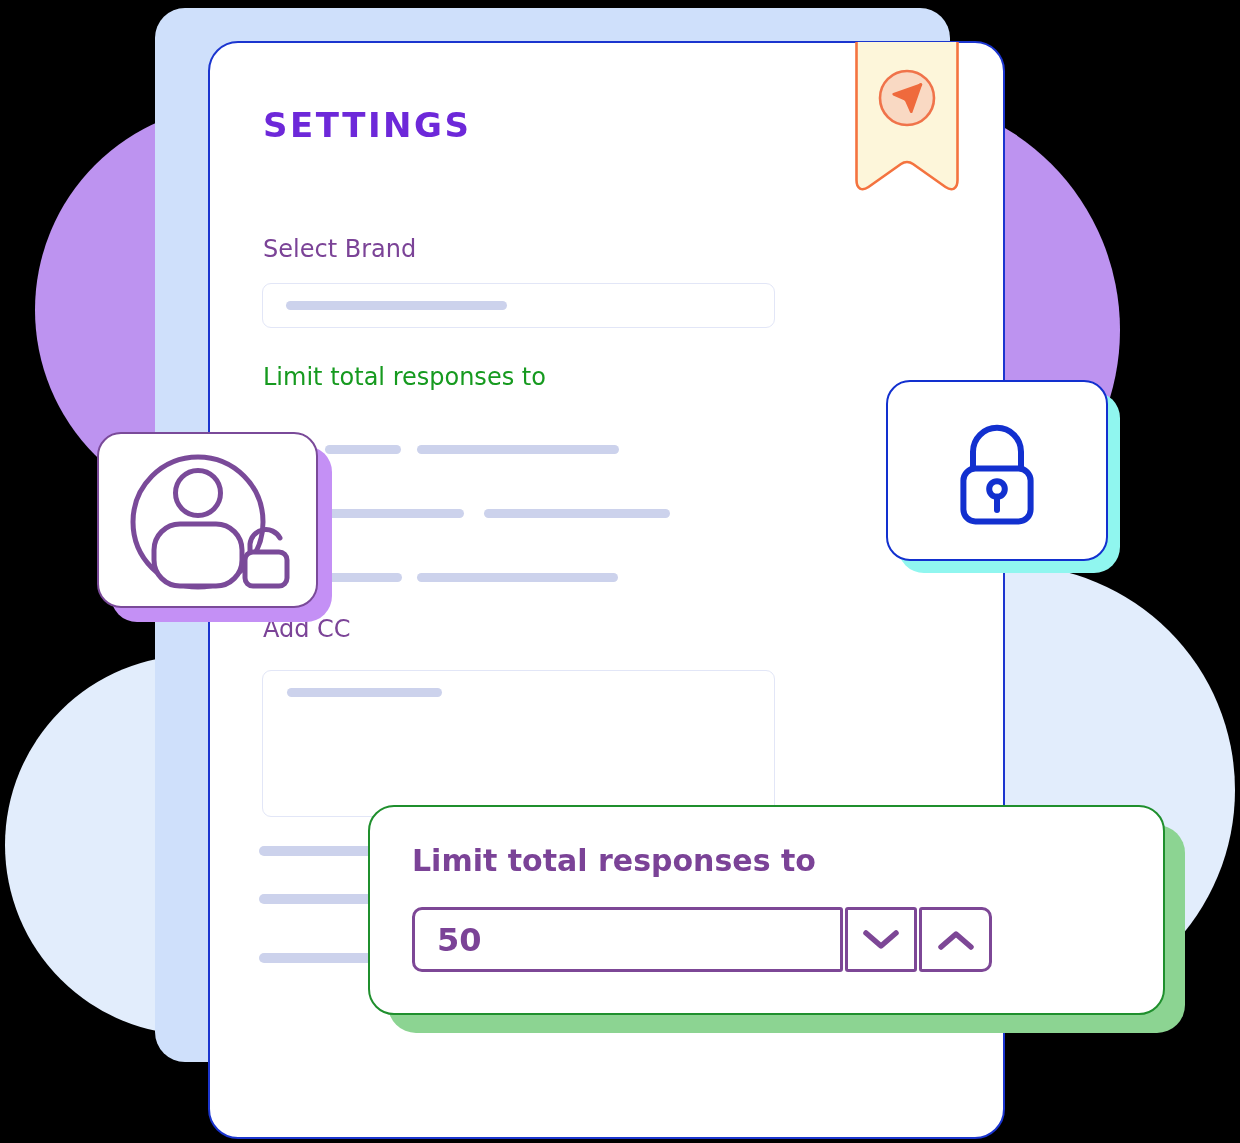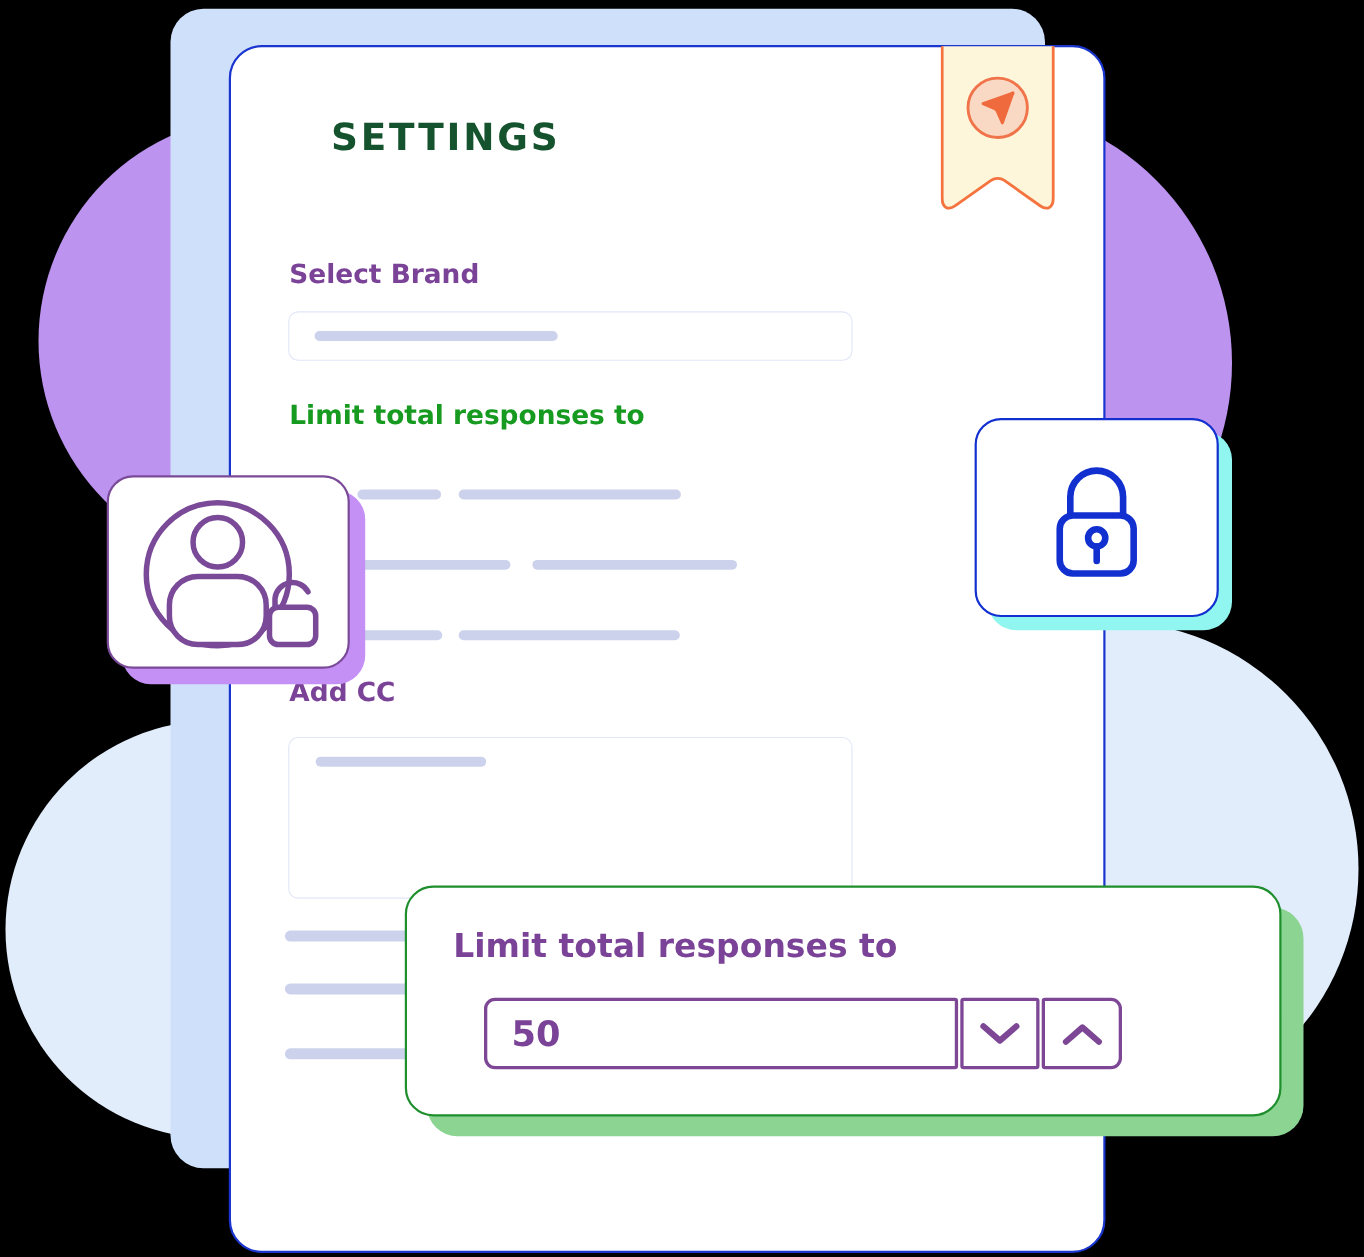--- a/index.html
+++ b/index.html
@@ -16,22 +16,22 @@
   #circle-blue-left{left:5px;top:655px;width:380px;height:380px;}
   #circle-blue-right{left:785px;top:565px;width:450px;height:450px;}
 
   #backdrop{position:absolute;left:155px;top:8px;width:795px;height:1054px;
     background:#cfe0fb;border-radius:30px;}
 
   #settings-card{position:absolute;left:208px;top:41px;width:797px;height:1098px;
     background:#ffffff;border:2.5px solid #1b35cf;border-radius:30px;}
 
   .card-title{position:absolute;left:53px;top:62px;font-size:34px;font-weight:700;
-    letter-spacing:2.5px;color:#14532d;margin-left:38px;}
-  .field-label{position:absolute;font-size:24px;font-weight:700;color:#7b4397;}
+    letter-spacing:2.5px;color:#6d28d9;}
+  .field-label{position:absolute;font-size:24px;font-weight:400;color:#7b4397;}
   .field-label.green{color:#169a1f;}
 
   .soft-input{position:absolute;background:#fff;border:1.5px solid #e2e6f7;border-radius:9px;}
   .skeleton{position:absolute;height:9px;border-radius:5px;background:#ccd2ec;}
 
   
   #bookmark{position:absolute;left:855px;top:42px;width:104px;height:152px;}
 
   
   #avatar-shadow{position:absolute;left:111px;top:446px;width:221px;height:176px;
@@ -46,21 +46,21 @@
     background:#fff;border:2.5px solid #1230cf;border-radius:24px;
     display:flex;align-items:center;justify-content:center;}
 
   
   #popup-shadow{position:absolute;left:388px;top:825px;width:797px;height:208px;
     background:#8cd492;border-radius:28px;}
   #limit-popup{position:absolute;left:368px;top:805px;width:797px;height:210px;
     background:#fff;border:2.5px solid #1f8f2d;border-radius:26px;}
   #limit-popup .popup-label{position:absolute;left:42px;top:36px;font-size:30px;
     font-weight:700;color:#7b4397;}
-  #number-control{position:absolute;left:42px;top:100px;height:65px;display:flex;gap:2px;margin-left:28px;}
+  #number-control{position:absolute;left:42px;top:100px;height:65px;display:flex;gap:2px;}
   #number-input{width:431px;height:65px;border:3.5px solid #7d4796;border-radius:10px 3px 3px 10px;
     font-family:inherit;font-size:32px;font-weight:700;color:#7b4397;padding:0 0 0 22px;
     background:#fff;outline:none;}
   .stepper-btn{width:72px;height:65px;border:3.5px solid #7d4796;background:#fff;
     display:flex;align-items:center;justify-content:center;cursor:pointer;padding:0;}
   .stepper-btn.down{border-radius:3px;}
   .stepper-btn.up{width:73px;border-radius:3px 10px 10px 3px;}
 </style>
 </head>
 <body>

